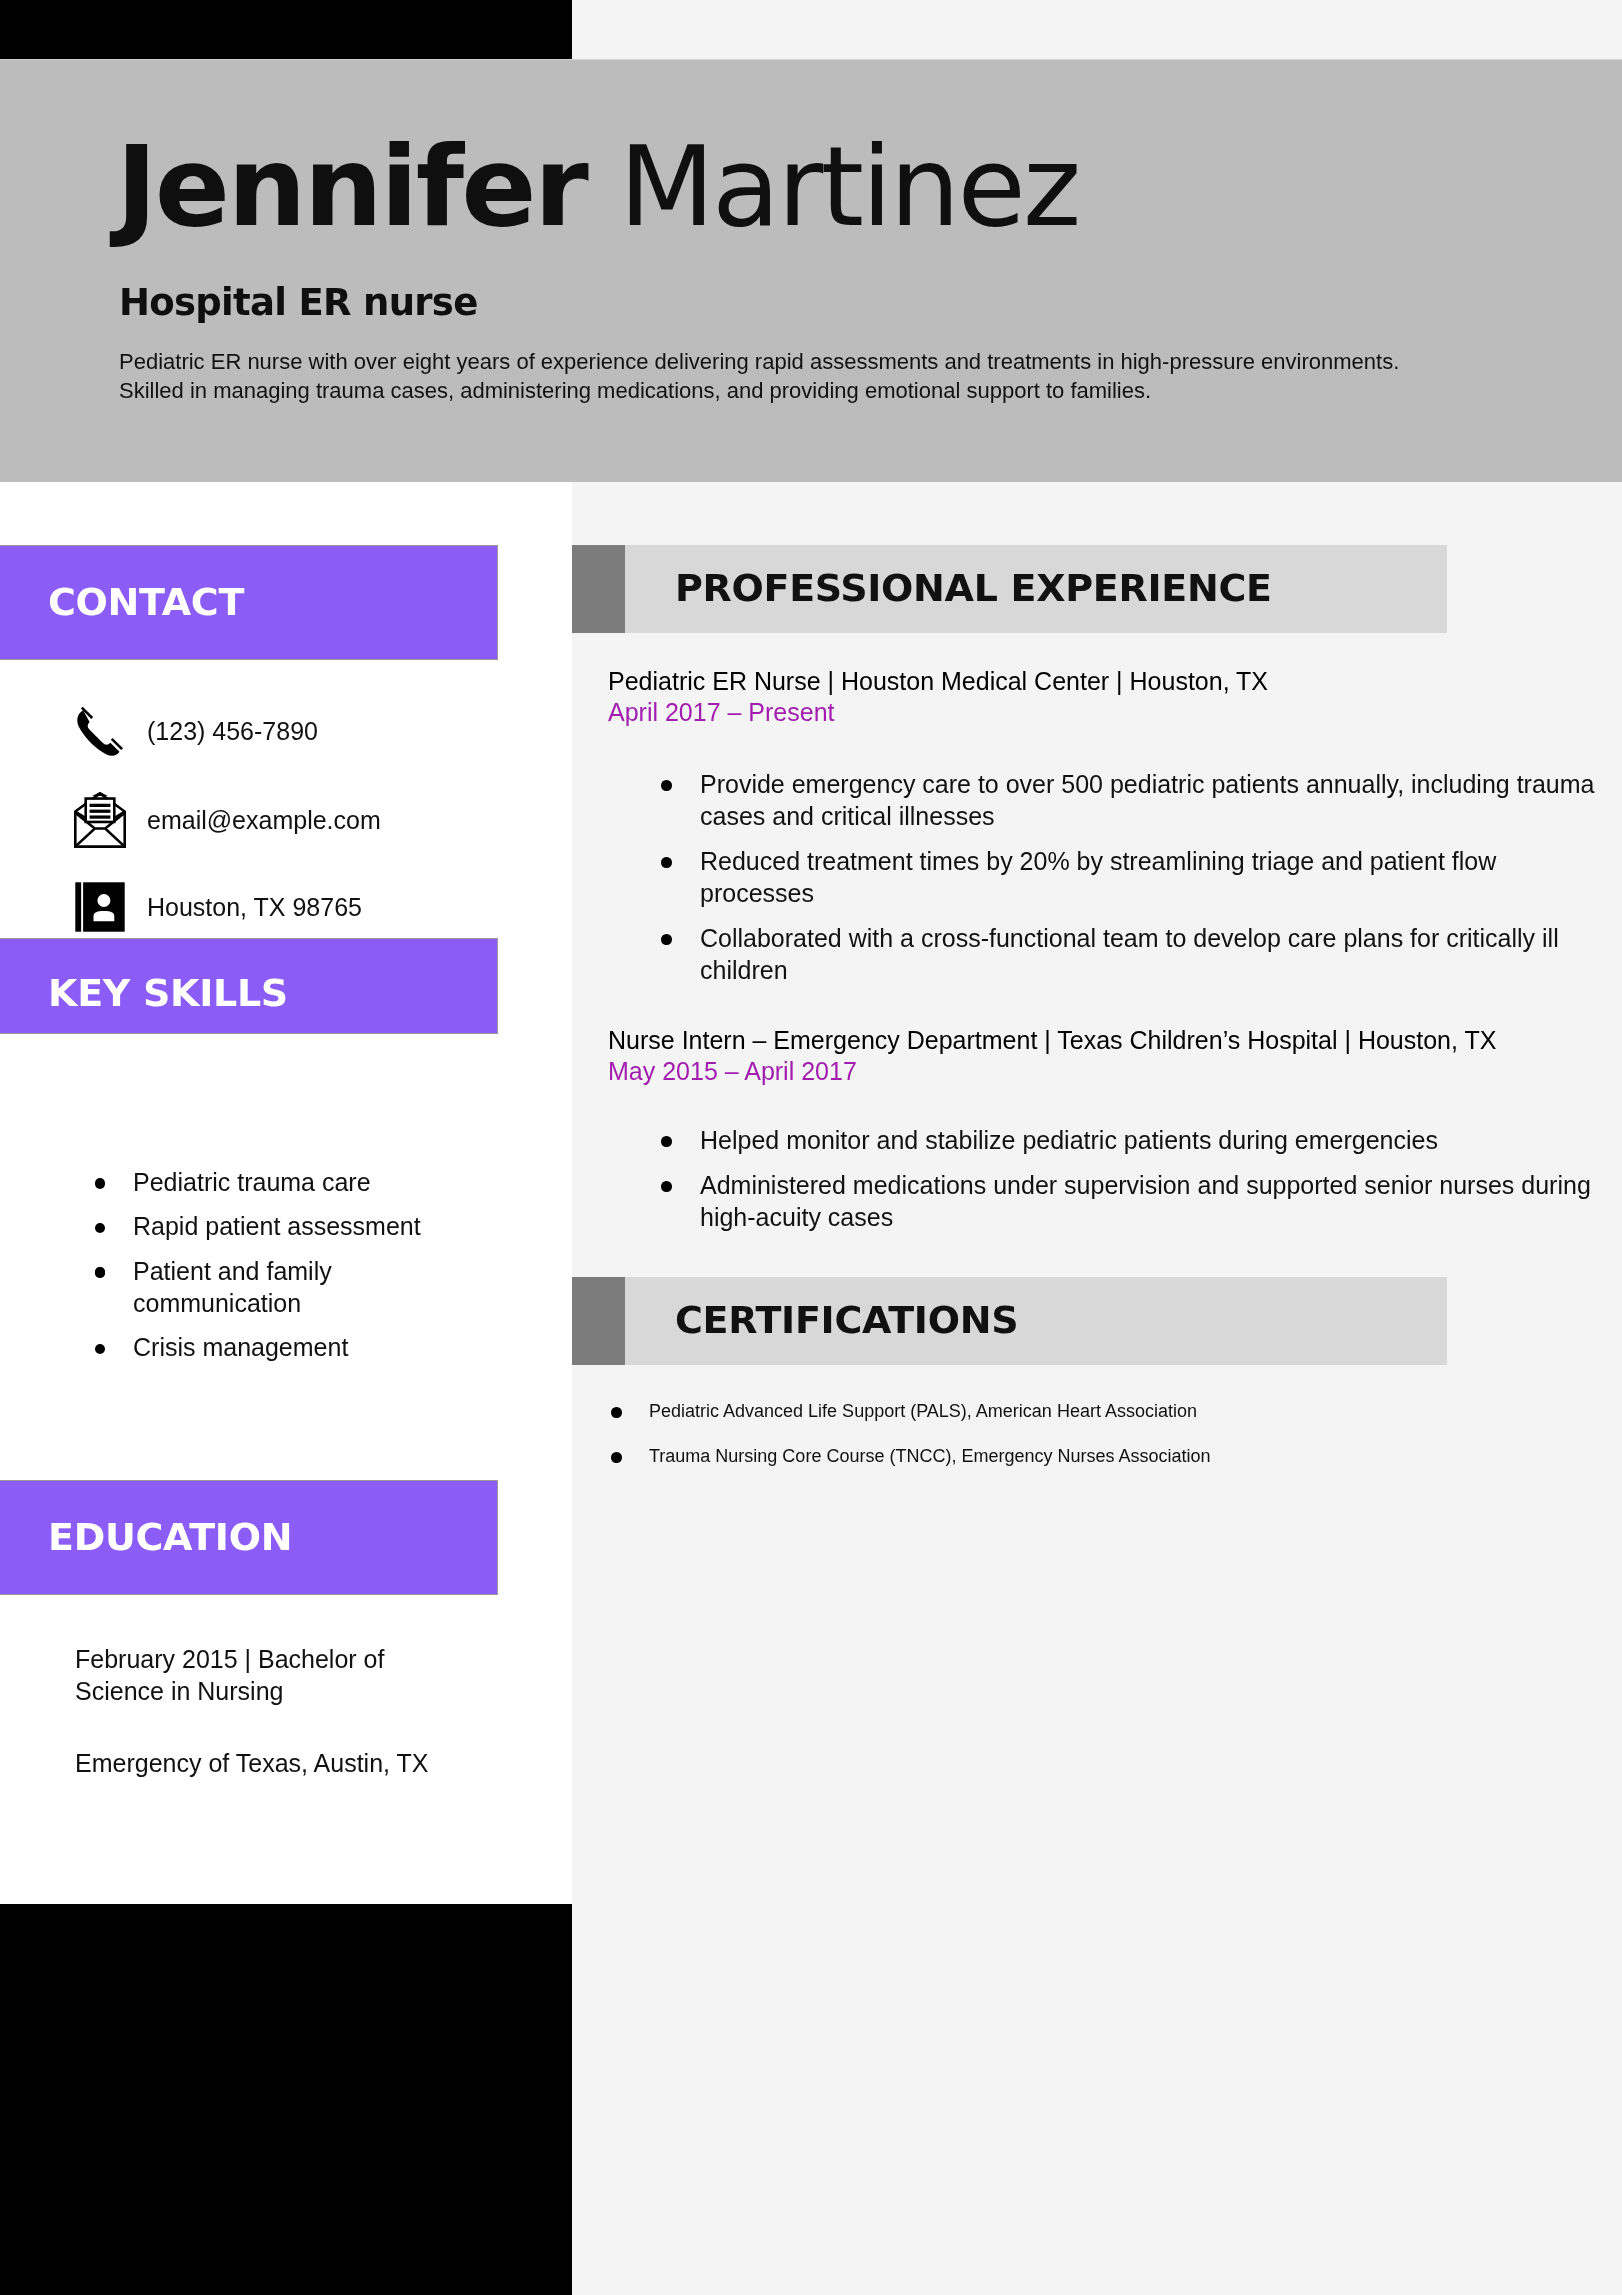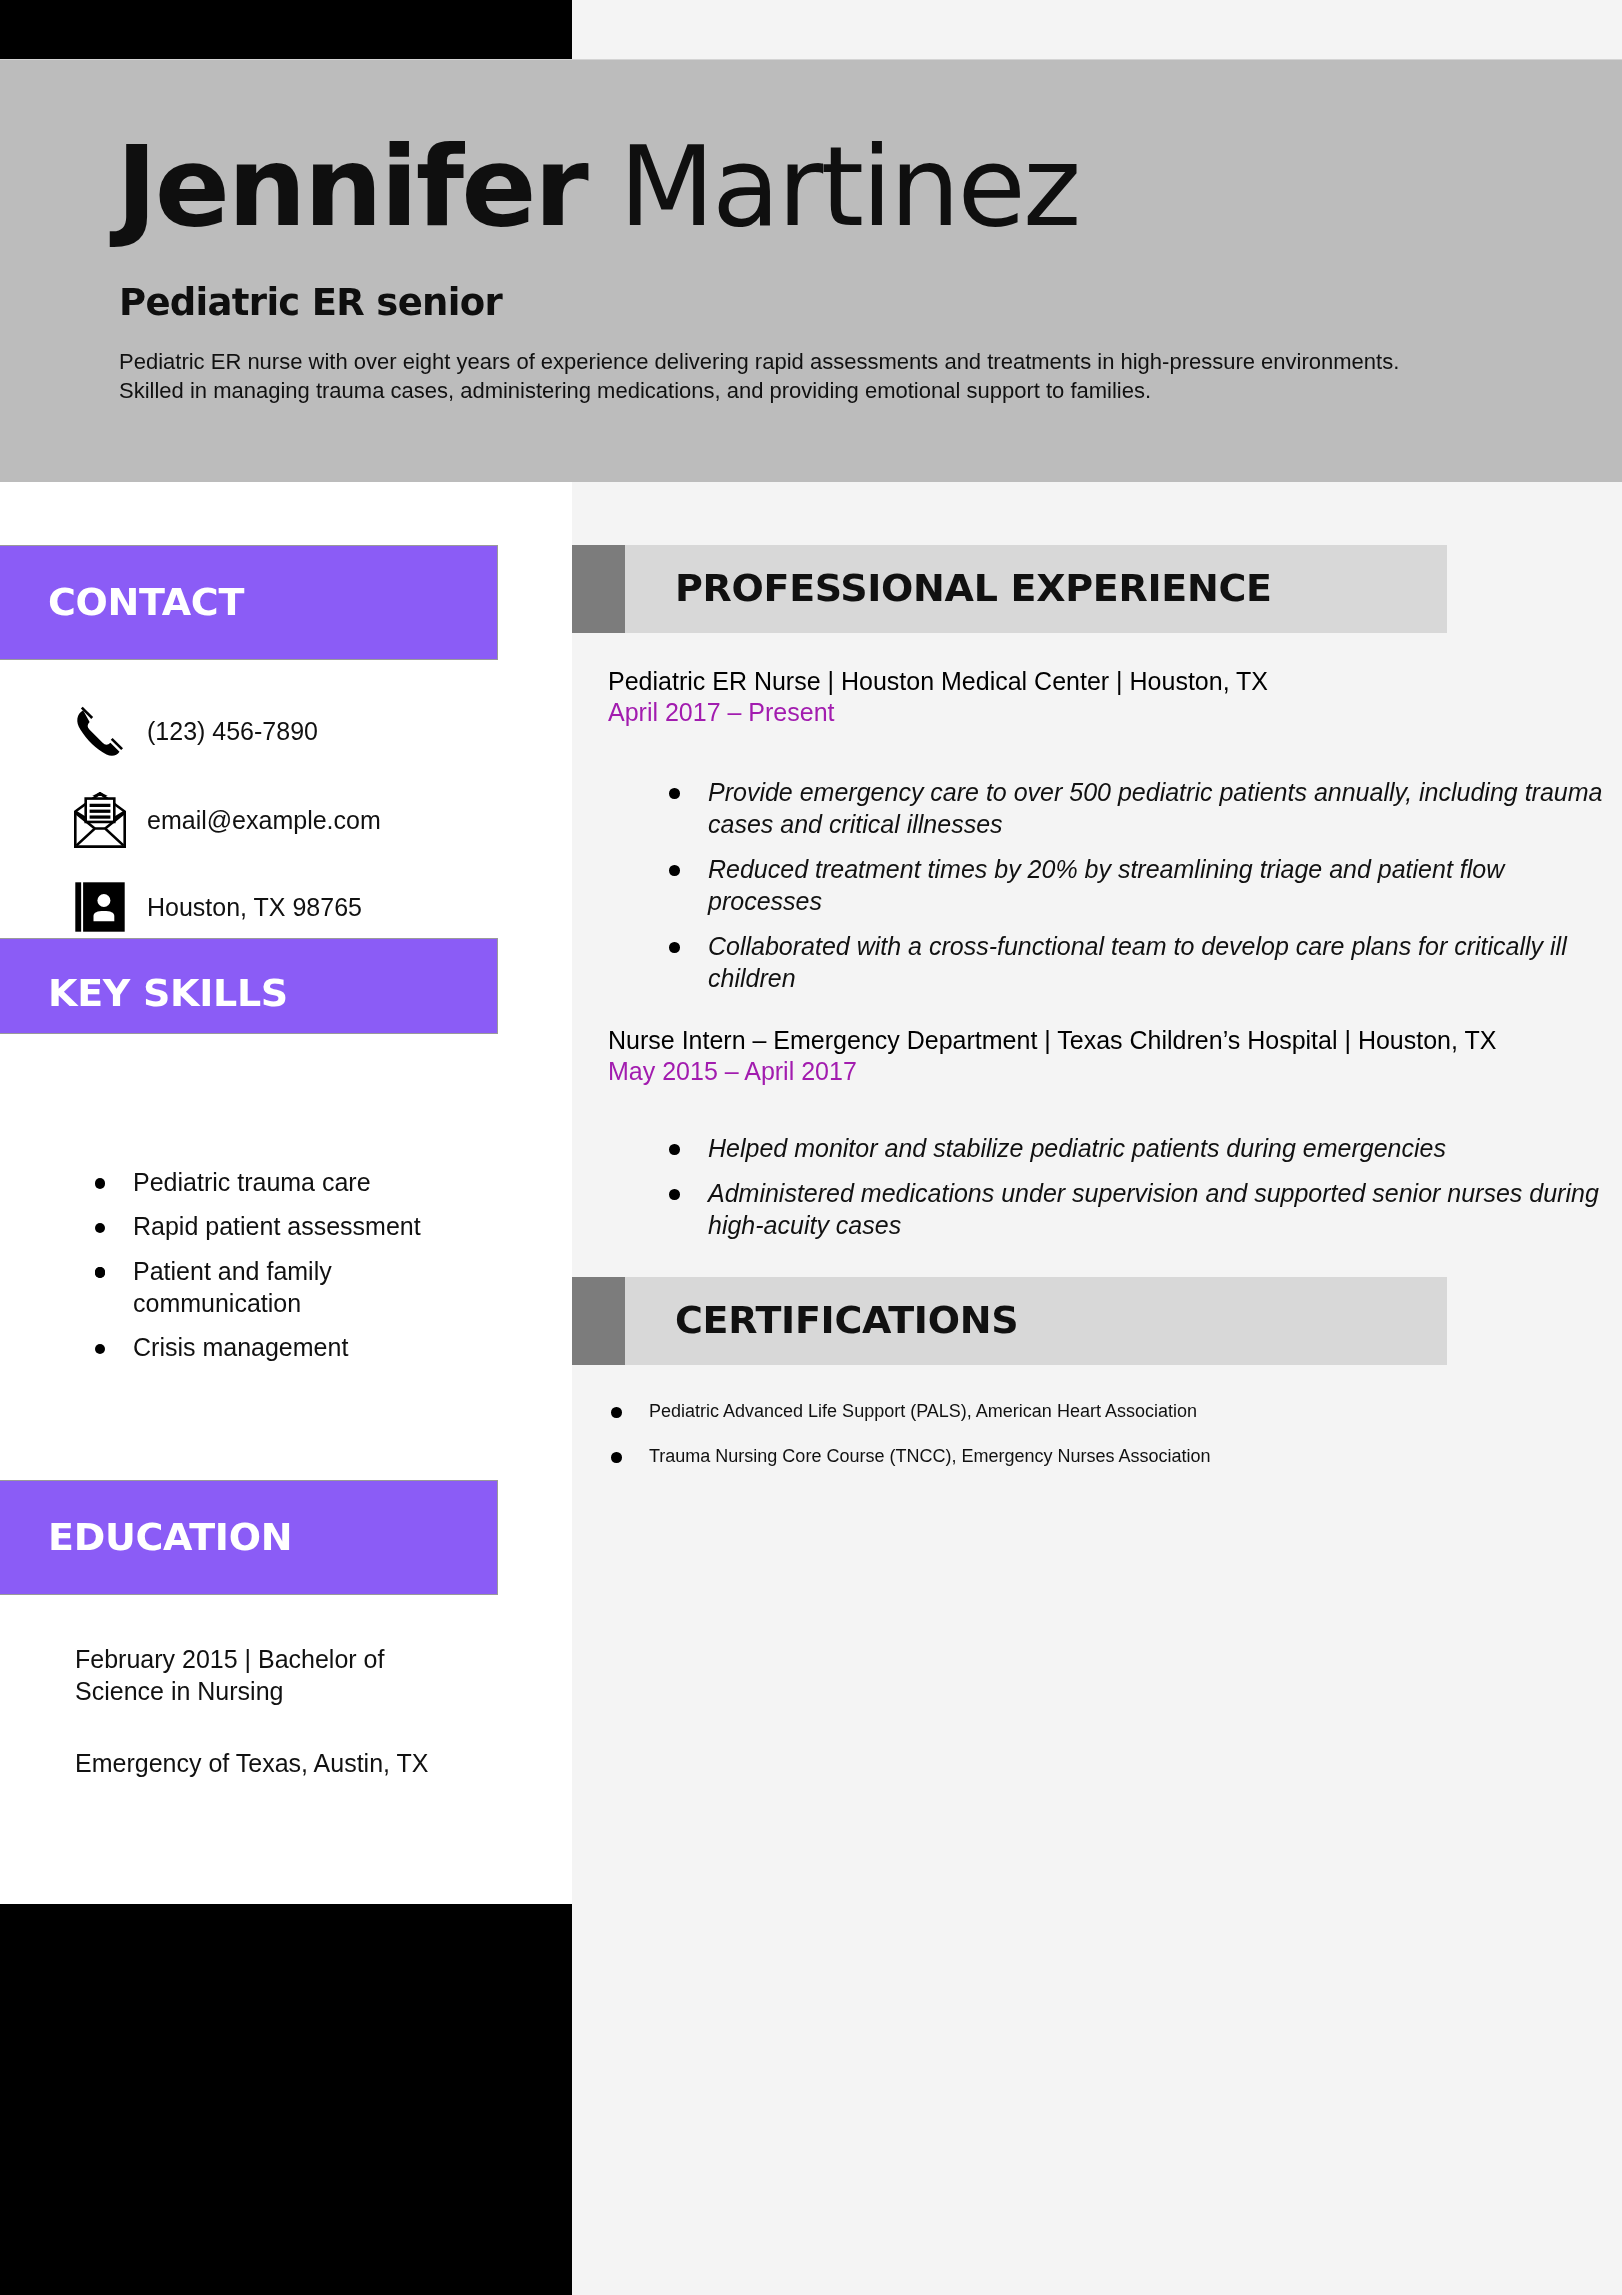--- a/index.html
+++ b/index.html
@@ -44,40 +44,40 @@
   .edu-text { left: 75px; width: 405px; font-size: 25px; line-height: 32px; color: #111; }
 
   
   .right-head { left: 572px; width: 875px; background: #d8d8d8; }
   .right-head .accent { position: absolute; left: 0; top: 0; width: 53px; height: 100%; background: #7c7c7c; }
   .right-head span { position: absolute; left: 103px; font-family: "DejaVu Sans", sans-serif; font-weight: bold; font-size: 38px; line-height: 46px; color: #111; letter-spacing: -0.3px; white-space: nowrap; }
 
   .job-line { left: 608px; font-size: 25px; line-height: 32px; color: #000; white-space: nowrap; }
   .date-line { left: 608px; font-size: 25px; line-height: 32px; color: #a21caf; white-space: nowrap; }
 
-  .bullets { left: 650px; width: 954px; margin: 16px; padding: 0; list-style: none; font-style: italic; }
+  .bullets { left: 650px; width: 954px; margin: 8px; padding: 0; list-style: none; }
   .bullets li { position: relative; padding-left: 42px; font-size: 25px; line-height: 32px; margin-bottom: 13px; color: #111; }
   .bullets li .dot { position: absolute; left: 3.3px; top: 12.4px; width: 10.5px; height: 10.5px; border-radius: 50%; background: #000; }
 
   .cert-list { left: 608px; width: 980px; margin: 0; padding: 0; list-style: none; }
   .cert-list li { position: relative; padding-left: 41px; font-size: 18px; line-height: 32px; margin-bottom: 13px; color: #111; white-space: nowrap; }
   .cert-list li .dot { position: absolute; left: 3.3px; top: 12.4px; width: 10.5px; height: 10.5px; border-radius: 50%; background: #000; }
 </style>
 </head>
 <body>
 
 <div id="top-black" class="abs"></div>
 <div id="top-light" class="abs"></div>
 <div id="header" class="abs"></div>
 <div id="left-col" class="abs"></div>
 <div id="left-bottom" class="abs"></div>
 <div id="right-col" class="abs"></div>
 
 <div class="abs name"><span class="first">Jennifer</span> <span class="last">Martinez</span></div>
-<div class="abs job-title">Pediatric ER senior</div>
+<div class="abs job-title">Hospital ER nurse</div>
 <div class="abs summary">
   <div>Pediatric ER nurse with over eight years of experience delivering rapid assessments and treatments in high-pressure environments.</div>
   <div>Skilled in managing trauma cases, administering medications, and providing emotional support to families.</div>
 </div>
 
 <div class="abs left-head" style="top:545px;height:115px;">
   <span style="top:33px;">CONTACT</span>
 </div>
 
 <div class="abs contact-row" style="top:705px;">

